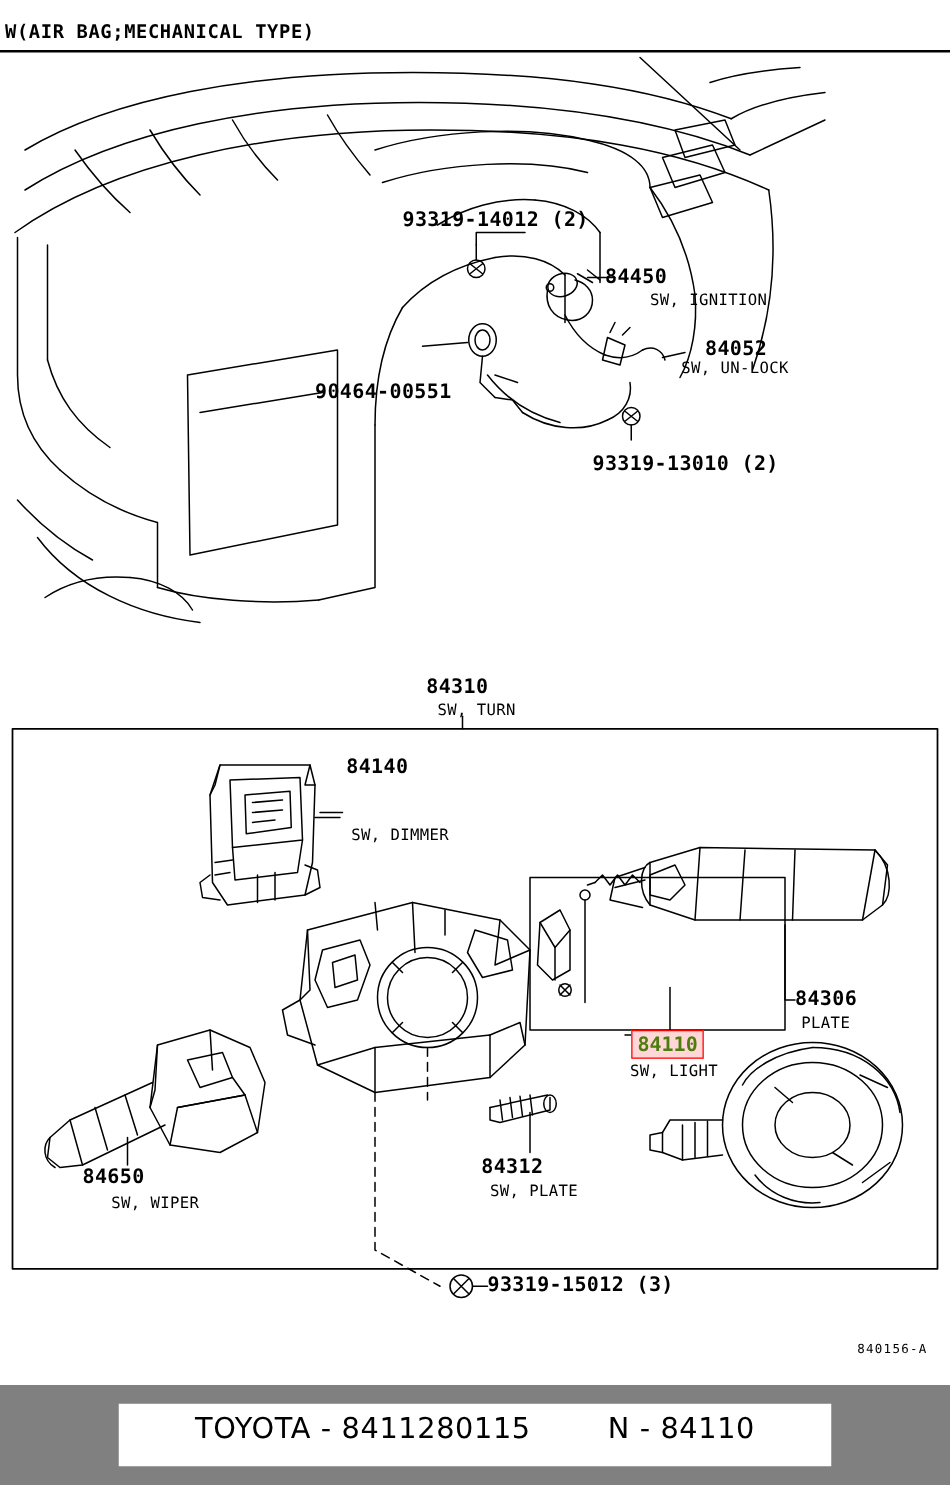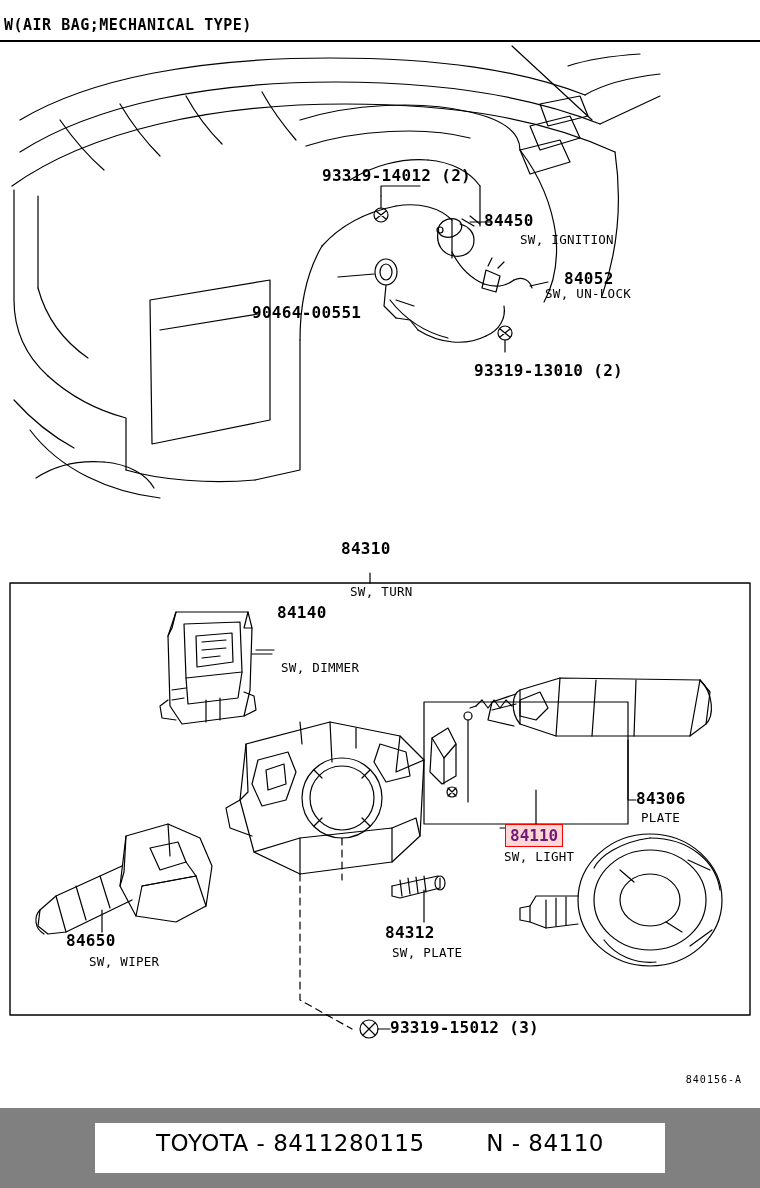--- a/index.html
+++ b/index.html
@@ -35,21 +35,21 @@
   }
   .lbl.big{font-size:16px;font-weight:bold;}
   .lbl.sub{font-size:12.5px;}
 
   .highlight{
     position:absolute;
     border:1.6px solid #ff0000;
     background:#ffd7d7;
     padding:1px 4px;
     font-size:16px;font-weight:bold;
-    color:#701a75;
+    color:#4d7c0f;
   }
 
   
   .footer{
     position:absolute;left:0;top:1108px;width:760px;height:80px;
     background:#808080;
   }
   .footer-white{
     position:absolute;left:95px;top:1123px;width:570px;height:50px;
     background:#ffffff;
@@ -283,21 +283,21 @@
   <div class="lbl sub" style="left:495px;top:233px;margin-left:25px;">SW, IGNITION</div>
 
   <div class="lbl big" style="left:252px;top:268px;margin-top:36px;">90464-00551</div>
 
   <div class="lbl big" style="left:564px;top:270px;">84052</div>
   <div class="lbl sub" style="left:545px;top:287px;">SW, UN-LOCK</div>
 
   <div class="lbl big" style="left:474px;top:362px;">93319-13010 (2)</div>
 
   <div class="lbl big" style="left:341px;top:540px;">84310</div>
-  <div class="lbl sub" style="left:350px;top:561px;margin-top:24px;">SW, TURN</div>
+  <div class="lbl sub" style="left:350px;top:561px;">SW, TURN</div>
 
   <div class="lbl big" style="left:277px;top:604px;">84140</div>
   <div class="lbl sub" style="left:281px;top:661px;">SW, DIMMER</div>
 
   <div class="lbl big" style="left:636px;top:790px;">84306</div>
   <div class="lbl sub" style="left:641px;top:811px;">PLATE</div>
 
   <div class="highlight" style="left:505px;top:824px;">84110</div>
   <div class="lbl sub" style="left:504px;top:850px;">SW, LIGHT</div>
 

